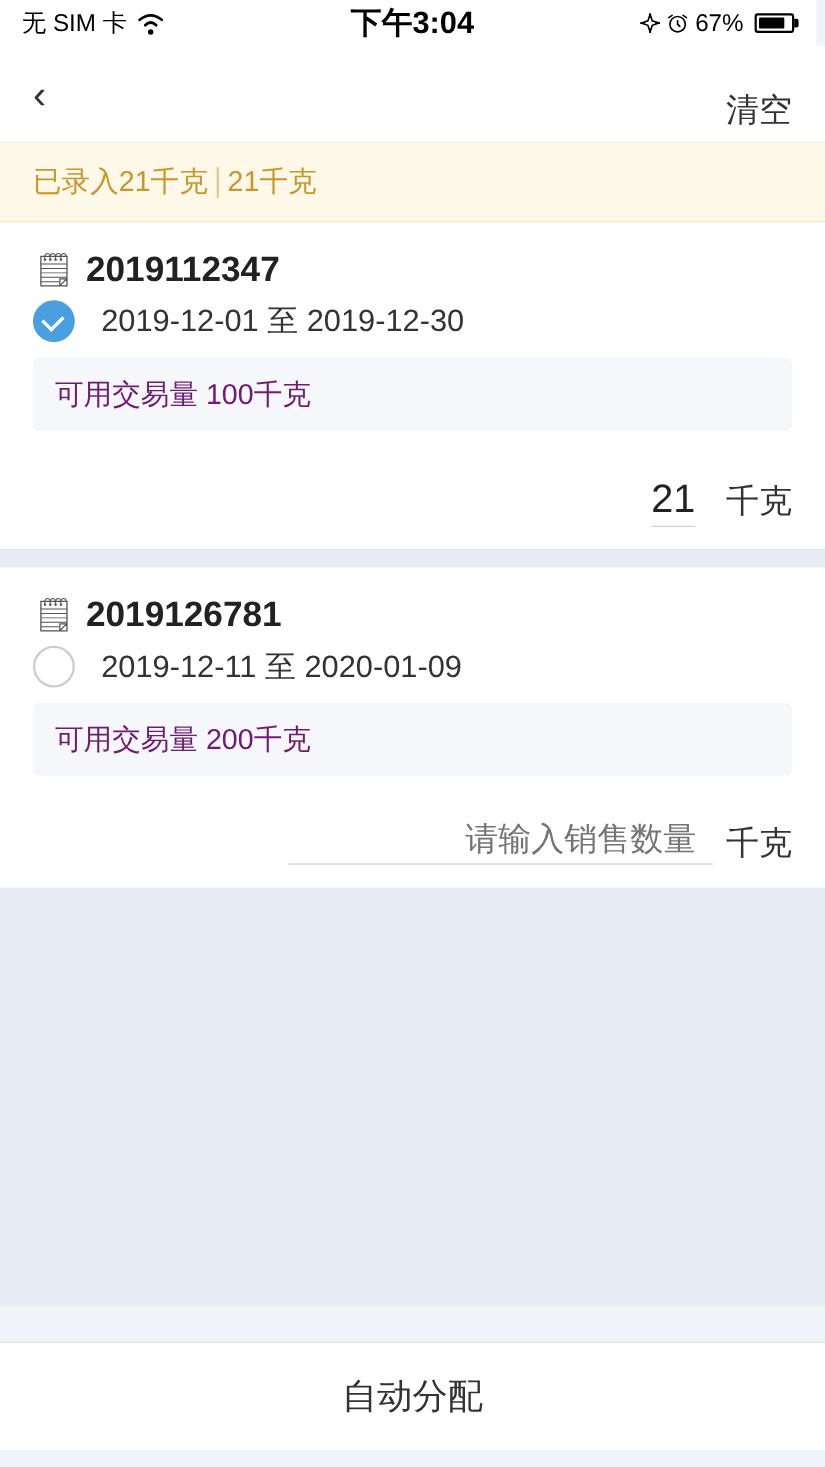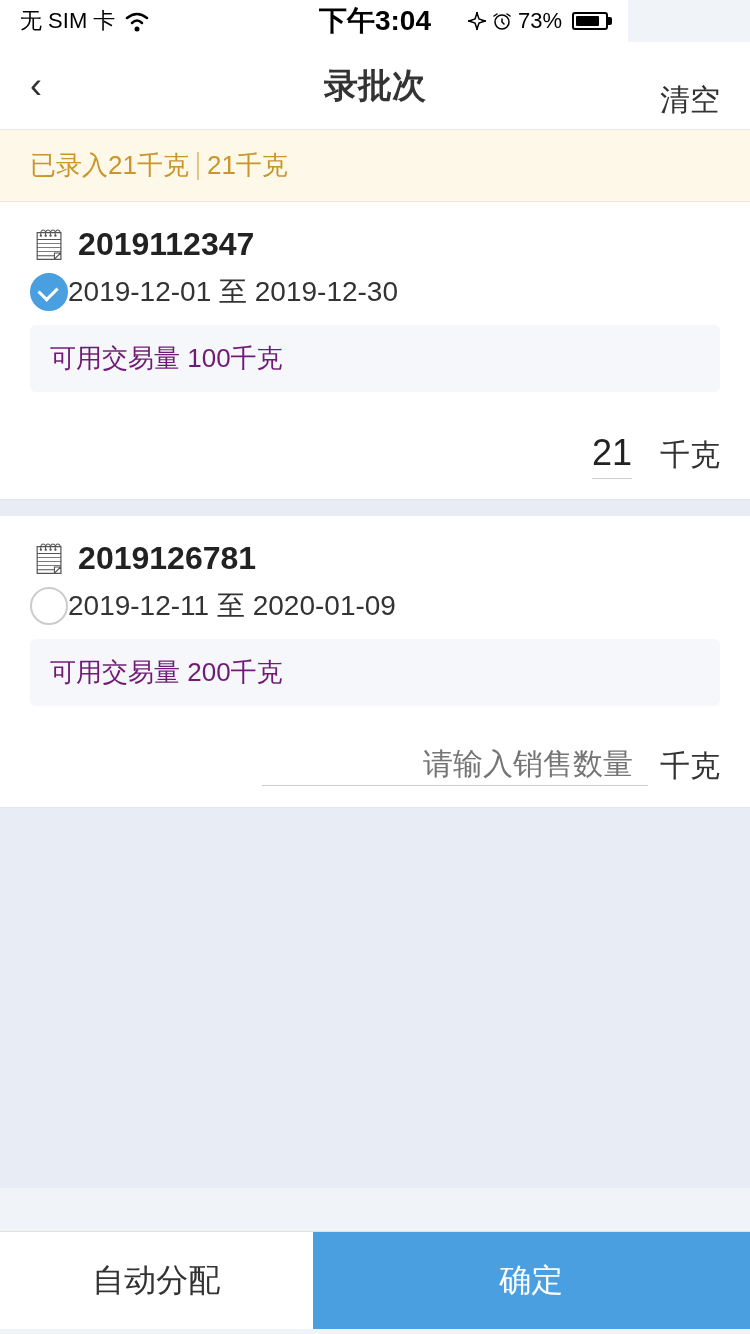--- a/index.html
+++ b/index.html
@@ -8,21 +8,21 @@
       width: 750px;
       min-height: 1334px;
       font-family: -apple-system, 'PingFang SC', 'Helvetica Neue', Arial, sans-serif;
       background: #f0f3f8;
       position: relative;
       overflow-x: hidden;
     }
 
     
     .status-bar {
-      width: 628px;
+      width: 742px;
       height: 42px;
       background: #fff;
       display: flex;
       align-items: center;
       justify-content: space-between;
       padding: 0 20px;
       font-size: 24px;
       color: #000;
     }
     .status-left {
@@ -144,21 +144,21 @@
       color: #555;
     }
     .batch-id {
       font-size: 32px;
       font-weight: 600;
       color: #222;
     }
     .batch-date-row {
       display: flex;
       align-items: center;
-      gap: 0;
+      gap: 24px;
       margin-bottom: 14px;
       text-align: center;
     }
     .radio-circle {
       width: 38px;
       height: 38px;
       border-radius: 50%;
       border: 2px solid #ccc;
       background: #fff;
       flex-shrink: 0;
@@ -257,21 +257,21 @@
     
     .empty-area {
       background: #e8edf5;
       flex: 1;
       min-height: 380px;
     }
 
     
     .bottom-bar {
       position: fixed;
-      bottom: 5px;
+      bottom: 16px;
       left: 0;
       width: 750px;
       height: 98px;
       display: flex;
       background: #fff;
       border-top: 1px solid #e0e0e0;
     }
     .btn-auto {
       flex: 1;
       background: #fff;
@@ -317,30 +317,29 @@
     <svg width="18" height="18" viewBox="0 0 18 18">
       <path d="M9 1 L11 7 L17 9 L11 11 L9 17 L7 11 L1 9 L7 7 Z" fill="none" stroke="#000" stroke-width="1.5"></path>
       <path d="M9 0 L9 4 M9 14 L9 18 M0 9 L4 9 M14 9 L18 9" stroke="#000" stroke-width="1.5"></path>
     </svg>
     <svg width="20" height="20" viewBox="0 0 20 20">
       <circle cx="10" cy="11" r="7" stroke="#000" stroke-width="1.5" fill="none"></circle>
       <path d="M10 8 L10 11 L12 13" stroke="#000" stroke-width="1.5" stroke-linecap="round" fill="none"></path>
       <path d="M2 5 L5 3" stroke="#000" stroke-width="1.5" stroke-linecap="round"></path>
       <path d="M18 5 L15 3" stroke="#000" stroke-width="1.5" stroke-linecap="round"></path>
     </svg>
-    <span>73%</span>
+    <span>67%</span>
     <div class="battery-icon">
       <div class="battery-fill"></div>
     </div>
   </div>
 </div>
 
 <div class="nav-bar">
   <span class="nav-back">‹</span>
-  <span class="nav-title">录批次</span>
   <span class="nav-action">清空</span>
 </div>
 
 <div class="page-content">
 
   <div class="info-bar">
     <span class="info-bar-item">已录入21千克</span>
     <div class="info-bar-divider"></div>
     <span class="info-bar-item">21千克</span>
   </div>
@@ -386,14 +385,13 @@
     <input class="qty-input" type="number" placeholder="请输入销售数量" style="">
     <span class="qty-unit">千克</span>
   </div>
 
   <div class="empty-area"></div>
 
 </div>
 
 <div class="bottom-bar">
   <button class="btn-auto">自动分配</button>
-  <button class="btn-confirm">确定</button>
 </div>
 
 </body></html>

